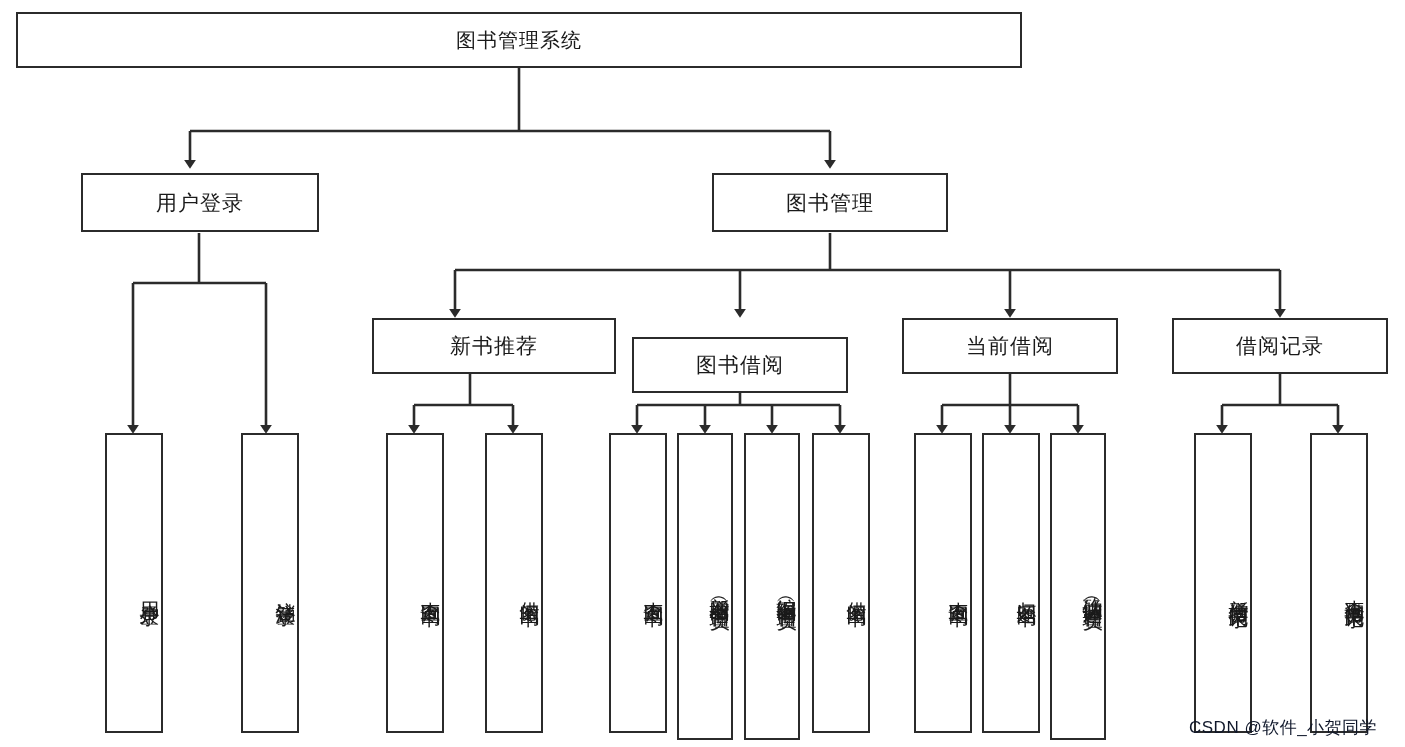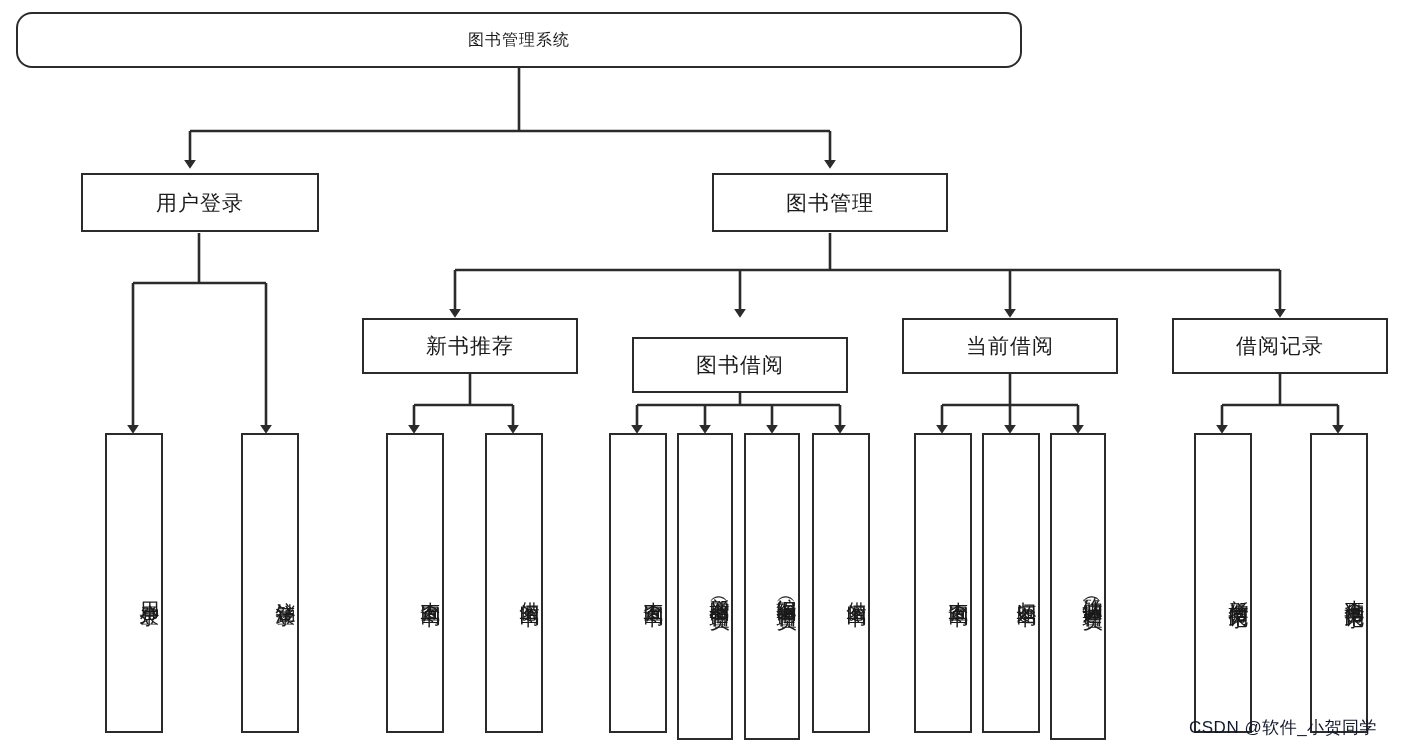--- a/index.html
+++ b/index.html
@@ -26,22 +26,21 @@
     align-items: center;
     justify-content: center;
     color: #1a1a1a;
   }
   .node-h {
     font-size: 21px;
     letter-spacing: 1px;
     white-space: nowrap;
   }
   .node-root {
-    font-size: 16px;
-    border-radius: 16px;
+    font-size: 20px;
   }
   .node-v {
     writing-mode: vertical-rl;
     text-orientation: upright;
     align-items: flex-start;
     justify-content: center;
     padding-top: 14px;
     font-size: 20px;
     line-height: 1.12;
     letter-spacing: 2px;
@@ -129,21 +128,21 @@
     <span>图书管理系统</span>
   </div>
 
   <div class="node node-h" style="left:81px; top:173px; width:238px; height:59px;">
     <span>用户登录</span>
   </div>
   <div class="node node-h" style="left:712px; top:173px; width:236px; height:59px;">
     <span>图书管理</span>
   </div>
 
-  <div class="node node-h" style="left:362px; top:318px; width:216px; height:56px;">
+  <div class="node node-h" style="left:372px; top:318px; width:244px; height:56px;">
     <span>新书推荐</span>
   </div>
   <div class="node node-h" style="left:632px; top:318px; width:216px; height:56px;margin-top:19px;">
     <span>图书借阅</span>
   </div>
   <div class="node node-h" style="left:902px; top:318px; width:216px; height:56px;">
     <span>当前借阅</span>
   </div>
   <div class="node node-h" style="left:1172px; top:318px; width:216px; height:56px;">
     <span>借阅记录</span>

